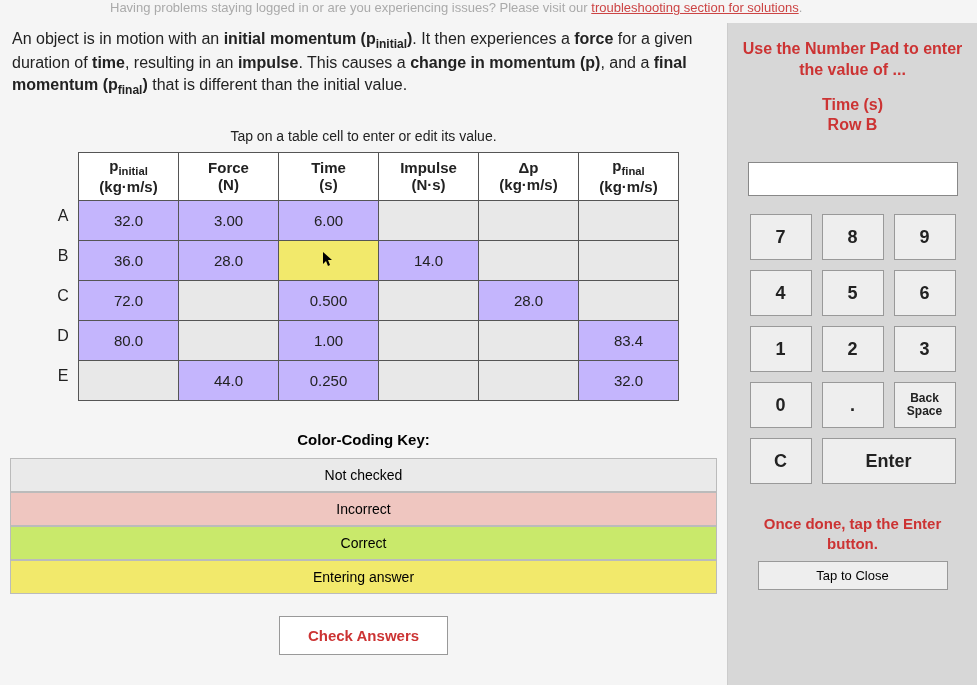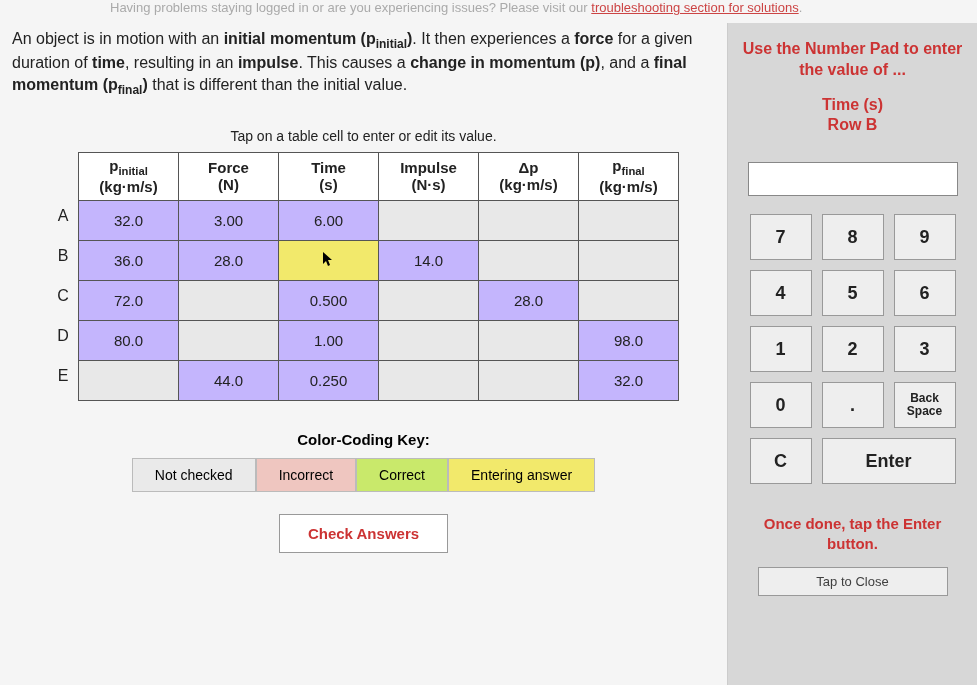--- a/index.html
+++ b/index.html
@@ -90,21 +90,22 @@
   }
   .unchecked-bg { background: #e8e8e8; }
   .entering-bg { background: #f2e96b; }
   .key-section {
     margin-top: 30px;
     text-align: center;
   }
   .key-title { font-size: 15px; font-weight: bold; margin-bottom: 10px; }
   .key-row {
     display: flex;
-    justify-content: center;
+    justify-content: flex-end;
+    flex-direction: column;
   }
   .key-swatch {
     padding: 8px 22px;
     font-size: 14px;
     border: 1px solid #bbb;
   }
   .sw-not { background: #eaeaea; }
   .sw-correct { background: #c9e96b; }
   .sw-incorrect { background: #efc6c0; }
   .sw-entering { background: #f2e96b; }
@@ -177,28 +178,28 @@
   }
   .np-foot {
     color: #c33;
     font-weight: bold;
     font-size: 15px;
     text-align: center;
     margin-top: 30px;
     line-height: 1.3;
   }
   .np-close {
-    margin-top: 14px;
+    margin-top: 8px;
     width: 190px;
     background: #eee;
     border: 1px solid #999;
     text-align: center;
     padding: 6px 0;
     font-size: 13px;
-    color: #404040;
+    color: #000000;
     cursor: pointer;
   }
 </style>
 </head>
 <body>
 
 <div class="top-banner">
   <span>Having problems staying logged in or are you experiencing issues? Please visit our </span><a href="#">troubleshooting section for solutions</a><span>.</span>
 </div>
 
@@ -302,21 +303,21 @@
               <td>
                 <div class="cell-inner">1.00</div>
               </td>
               <td>
                 <div class="cell-inner unchecked-bg"></div>
               </td>
               <td>
                 <div class="cell-inner unchecked-bg"></div>
               </td>
               <td>
-                <div class="cell-inner">98.0</div>
+                <div class="cell-inner">83.4</div>
               </td>
             </tr>
             <tr>
               <td>
                 <div class="cell-inner unchecked-bg"></div>
               </td>
               <td>
                 <div class="cell-inner">44.0</div>
               </td>
               <td>

